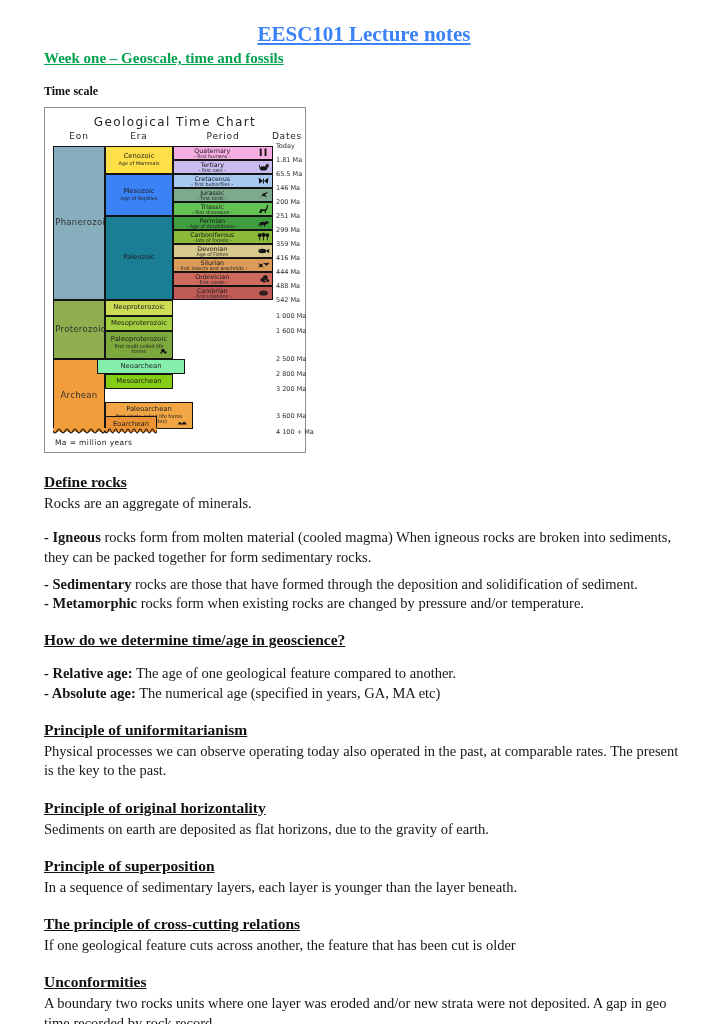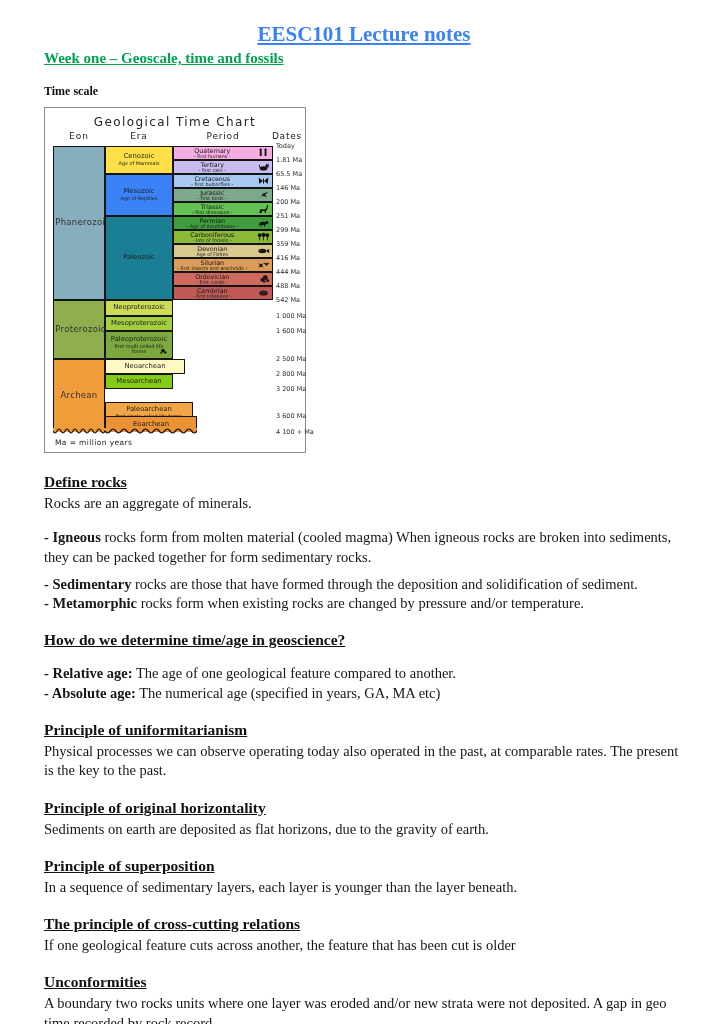--- a/index.html
+++ b/index.html
@@ -91,38 +91,38 @@
       <div class="cell" style="left: 60px; top: 223px; width: 68px; height: 28px; background: rgb(124, 168, 61); position: absolute;">
         <div class="cname">Paleoproterozoic</div>
         <div class="csub">first multi-celled life forms</div>
         <svg class="eicon" width="13" height="10" viewBox="0 0 12 10" fill="#141414" style="display:block">
           <circle cx="6.4" cy="4.6" r="1.9"></circle>
           <circle cx="8.8" cy="6.4" r="1.2"></circle>
           <circle cx="4.6" cy="6.8" r="0.9"></circle>
         </svg>
       </div>
       <div class="date" style="left: 231px; top: 247px;">2 500 Ma</div>
-      <div class="cell" style="left: 60px; top: 251px; width: 80px; height: 15px; background: #fef9c3; position: absolute;">
+      <div class="cell" style="left: 52px; top: 251px; width: 88px; height: 15px; background: #86efac; position: absolute;">
         <div class="cname">Neoarchean</div>
       </div>
       <div class="date" style="left: 231px; top: 262px;">2 800 Ma</div>
       <div class="cell" style="left: 60px; top: 266px; width: 68px; height: 15px; background: #84cc16; position: absolute;">
         <div class="cname">Mesoarchean</div>
       </div>
       <div class="date" style="left: 231px; top: 277px;">3 200 Ma</div>
       <div class="cell" style="left: 60px; top: 294px; width: 88px; height: 27px; background: rgb(242, 165, 69); position: absolute;">
         <div class="cname">Paleoarchean</div>
         <div class="csub">first single-celled life forms (stromatolites)</div>
         <svg class="eicon" width="13" height="10" viewBox="0 0 12 10" fill="#141414" style="display:block">
           <path d="M1.2,8.6 Q3.4,3.6 5.8,8.6 Z"></path>
           <path d="M5,8.6 Q7.6,2.8 10.4,8.6 Z"></path>
         </svg>
       </div>
       <div class="date" style="left: 231px; top: 304px;">3 600 Ma</div>
-      <div class="cell" style="left: 60px; top: 308px; width: 92px; height: 16px; background: rgb(235, 147, 52); position: absolute; border-bottom: none;">
+      <div class="cell" style="left: 60px; top: 308px; width: 52px; height: 16px; background: rgb(235, 147, 52); position: absolute; border-bottom: none;">
         <div class="cname">Eoarchean</div>
         <svg style="position:absolute;left:-1px;bottom:-5px;width:calc(100% + 2px);height:9px;overflow:hidden" viewBox="0 0 68 9" preserveAspectRatio="none">
           <path d="M0,0 L0,3 q2,4 4,0 q2,-4 4,0 q2,4 4,0 q2,-4 4,0 q2,4 4,0 q2,-4 4,0 q2,4 4,0 q2,-4 4,0 q2,4 4,0 q2,-4 4,0 q2,4 4,0 q2,-4 4,0 q2,4 4,0 q2,-4 4,0 q2,4 4,0 q2,-4 4,0 q2,4 4,0 q2,-4 4,0 q2,4 4,0 q2,-4 4,0 L76,0 Z" fill="#eb9334"></path>
           <path d="M0,3 q2,4 4,0 q2,-4 4,0 q2,4 4,0 q2,-4 4,0 q2,4 4,0 q2,-4 4,0 q2,4 4,0 q2,-4 4,0 q2,4 4,0 q2,-4 4,0 q2,4 4,0 q2,-4 4,0 q2,4 4,0 q2,-4 4,0 q2,4 4,0 q2,-4 4,0 q2,4 4,0 q2,-4 4,0 q2,4 4,0 q2,-4 4,0" fill="none" stroke="#141414" stroke-width="1.2"></path>
         </svg>
       </div>
       <div class="date" style="left: 231px; top: 320px;">4 100 + Ma</div>
       <div class="date" style="left: 231px; top: 34px;">Today</div>
       <div class="cell pcell" style="left: 128px; top: 38px; width: 100px; height: 14px; background: rgb(246, 174, 226);">
         <div class="ptxt">

